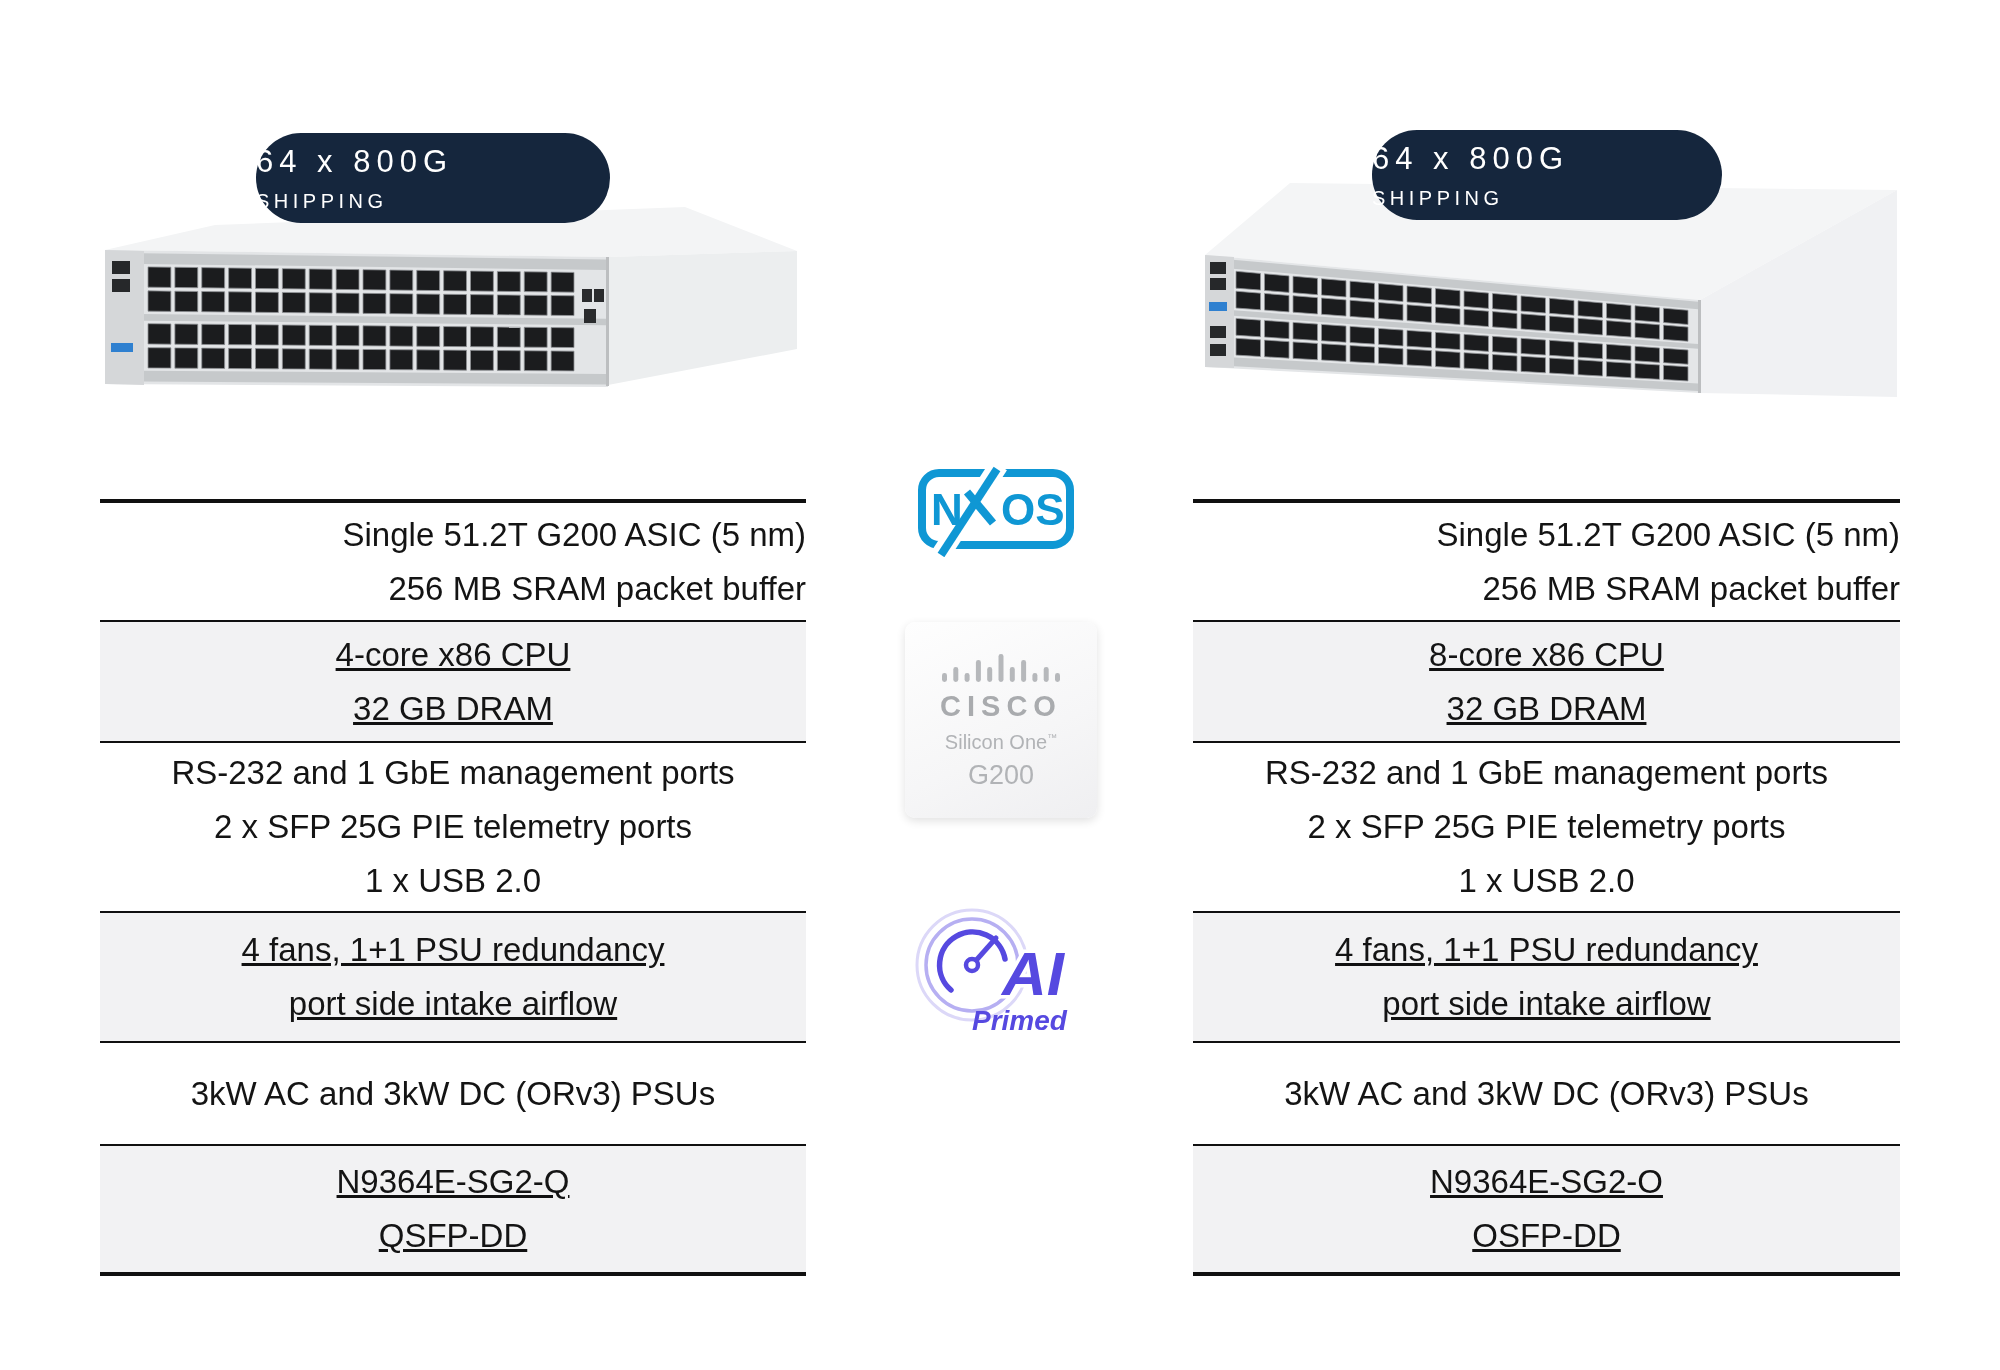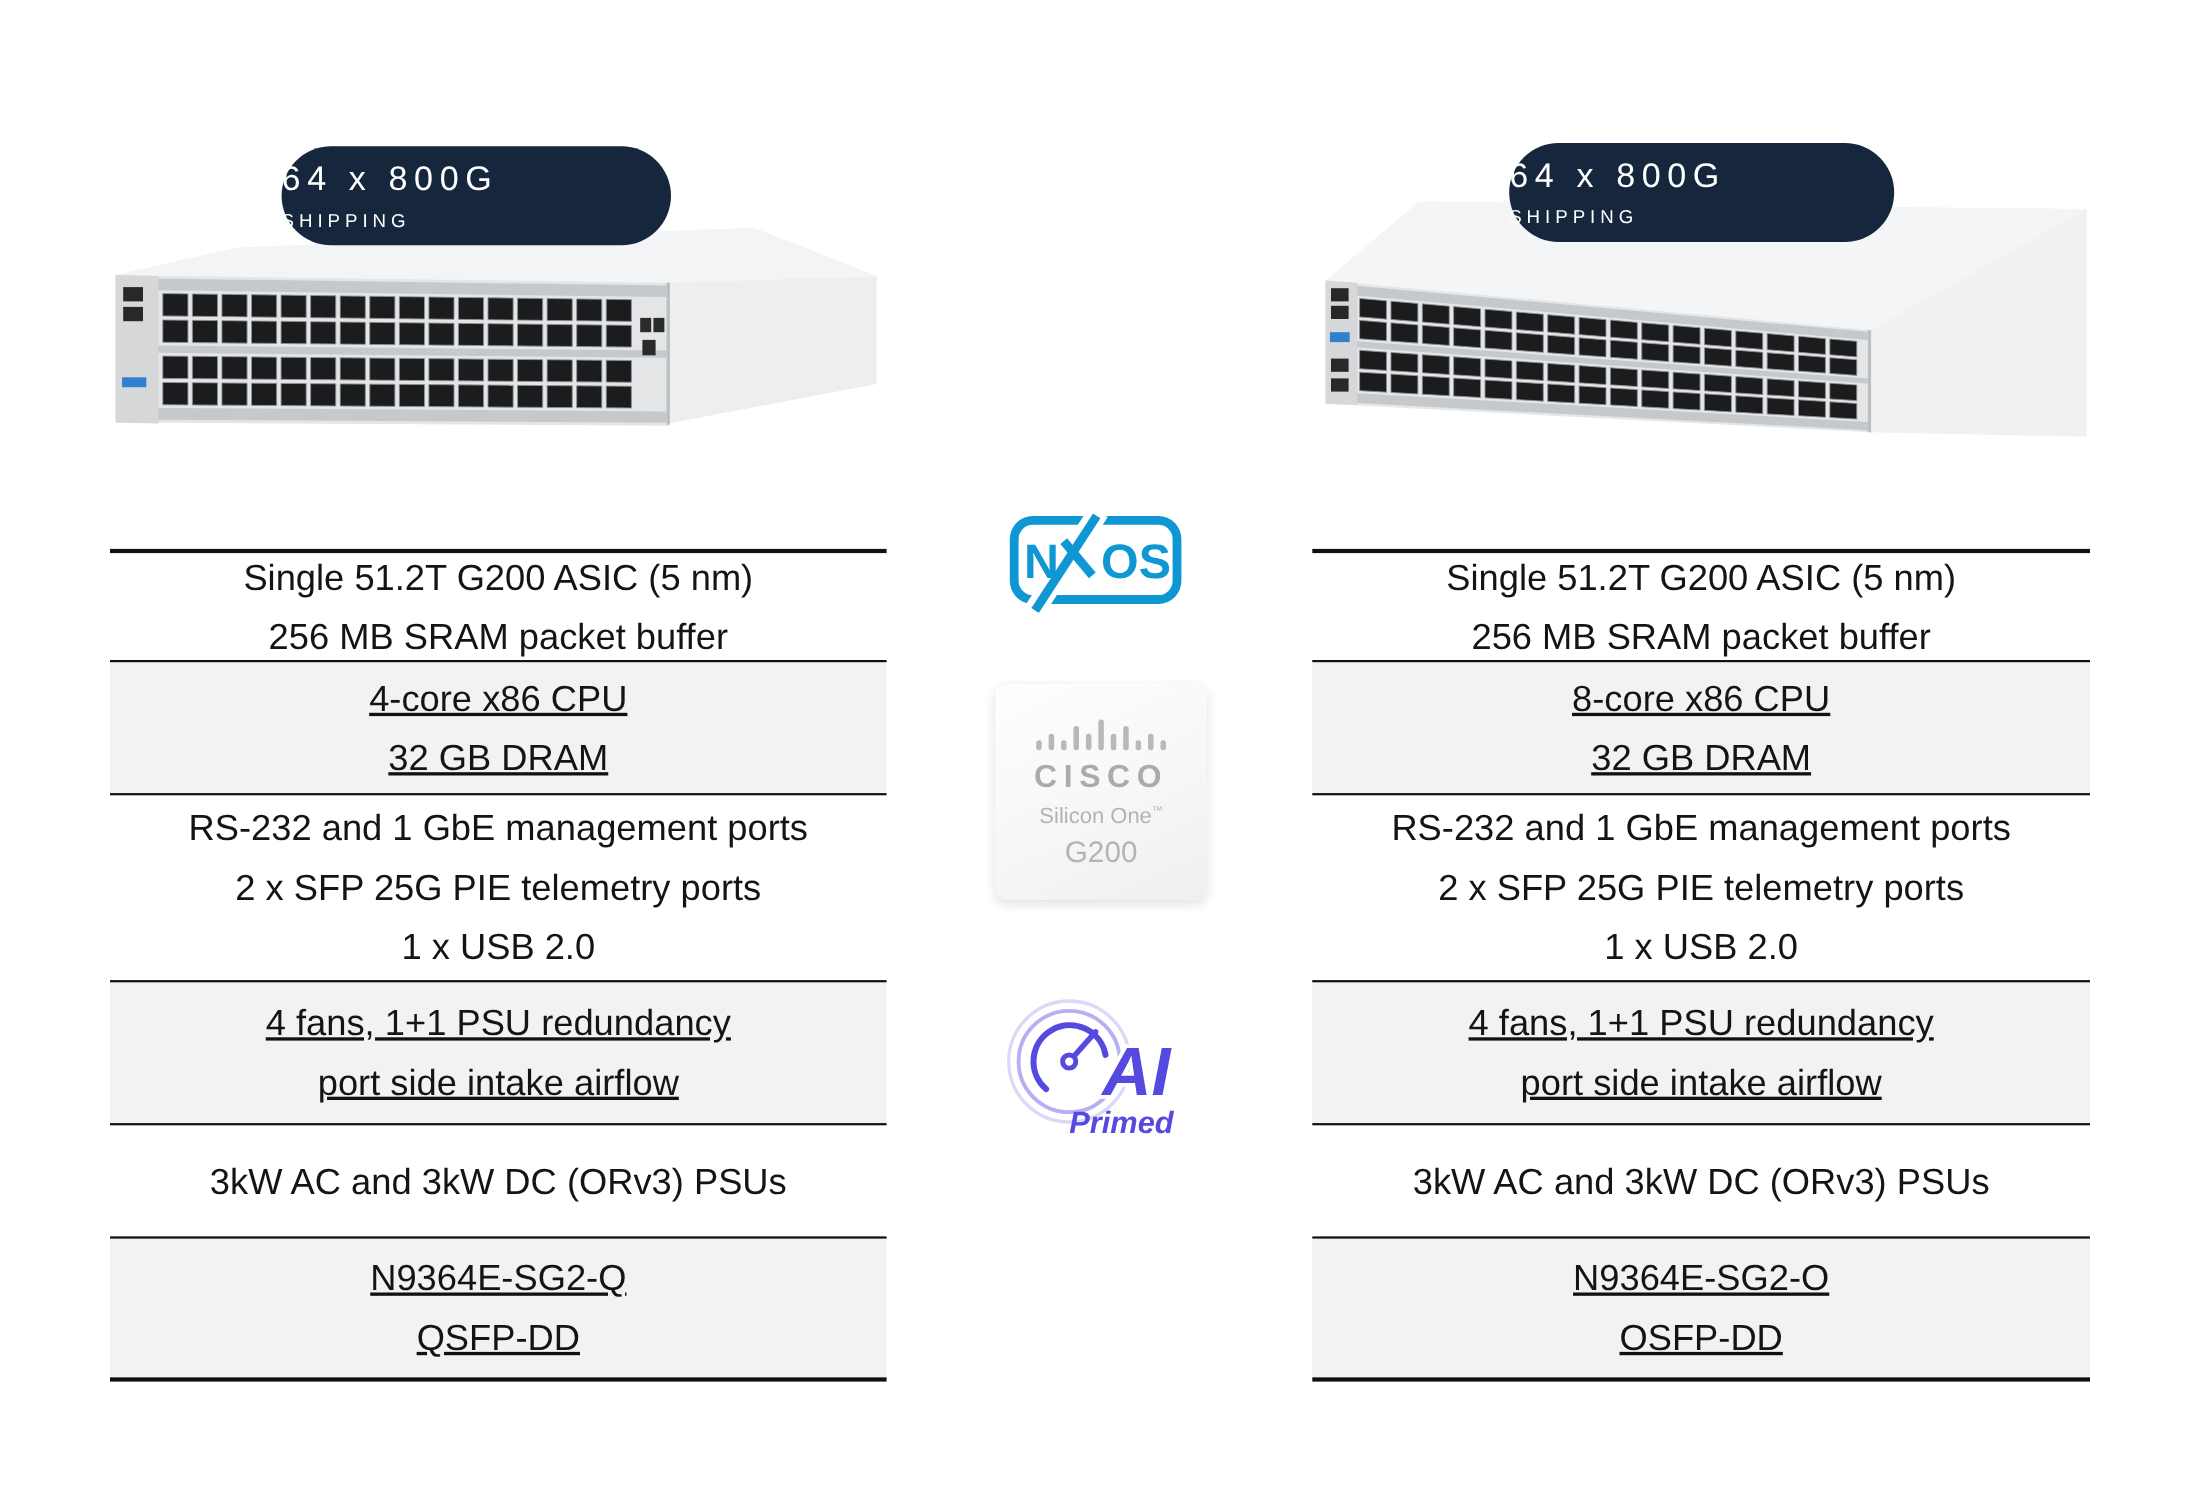--- a/index.html
+++ b/index.html
@@ -3,38 +3,38 @@
 <meta charset="utf-8">
 <style>
   html,body{margin:0;padding:0;background:#ffffff;}
   body{font-family:"Liberation Sans", sans-serif; color:#111;}
   .canvas{position:relative;width:2000px;height:1370px;background:#fff;overflow:hidden;}
 
   
   .badge{position:absolute;z-index:3;background:var(--badge-navy,#15263d);border-radius:46px;
          color:#fff;display:flex;flex-direction:column;justify-content:center;}
   .badge-capacity{font-size:31px;letter-spacing:6px;font-weight:400;white-space:nowrap;}
-  .badge-status{font-size:17px;letter-spacing:4.5px;margin-top:10px;font-weight:400;white-space:nowrap;}
+  .badge-status{font-size:20px;letter-spacing:4.5px;margin-top:10px;font-weight:400;white-space:nowrap;}
   #badge-left{left:256px;top:133px;width:354px;height:90px;}
   #badge-right{left:1372px;top:130px;width:350px;height:90px;}
 
   
   .switch-svg{position:absolute;z-index:1;}
   #switch-left{left:100px;top:195px;}
   #switch-right{left:1198px;top:180px;}
 
   
   .spec-table{position:absolute;border-top:4px solid var(--line,#101010);border-bottom:4px solid var(--line,#101010);}
   #specs-left{left:100px;top:499px;width:706px;}
   #specs-right{left:1193px;top:499px;width:707px;}
   .spec-row{display:flex;flex-direction:column;align-items:center;justify-content:center;
             border-top:2px solid var(--line,#101010);box-sizing:border-box;background:#fff;}
   .spec-row:first-child{border-top:none;}
   .spec-row.shaded{background:var(--shade,#f2f2f3);text-decoration:underline;}
-  .spec-table .spec-row:nth-child(1){height:97px;}
+  .spec-table .spec-row:nth-child(1){height:117px;align-items:flex-end;}
   .spec-table .spec-row:nth-child(2){height:121px;}
   .spec-table .spec-row:nth-child(3){height:170px;}
   .spec-table .spec-row:nth-child(4){height:130px;}
   .spec-table .spec-row:nth-child(5){height:103px;}
   .spec-table .spec-row:nth-child(6){height:128px;}
   .spec-line{font-size:33px;line-height:54px;color:#141414;white-space:nowrap;}
 
   
   #nxos-logo{position:absolute;left:917px;top:461px;}
   #chip-card{position:absolute;left:905px;top:622px;width:192px;height:196px;border-radius:10px;

